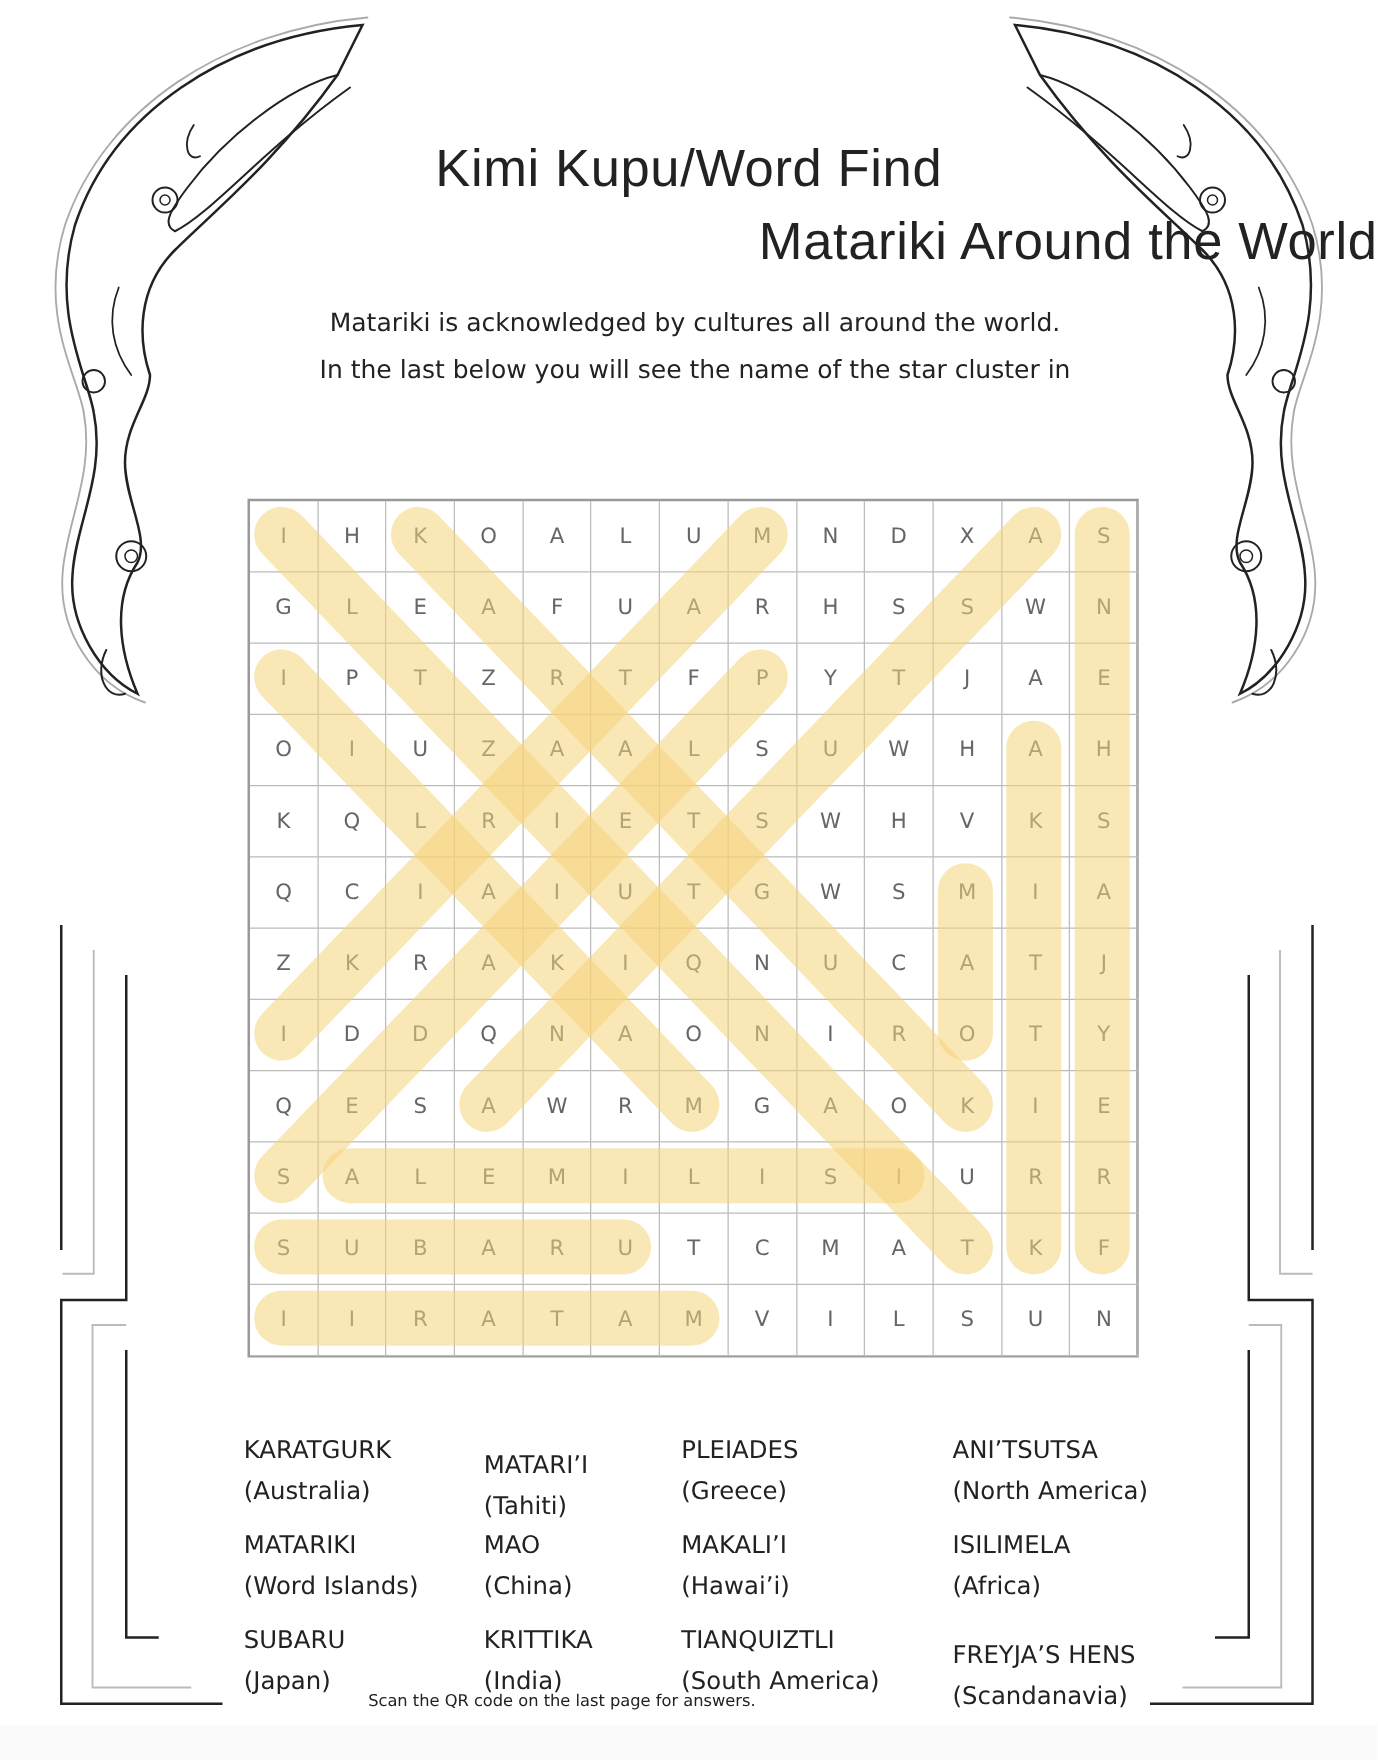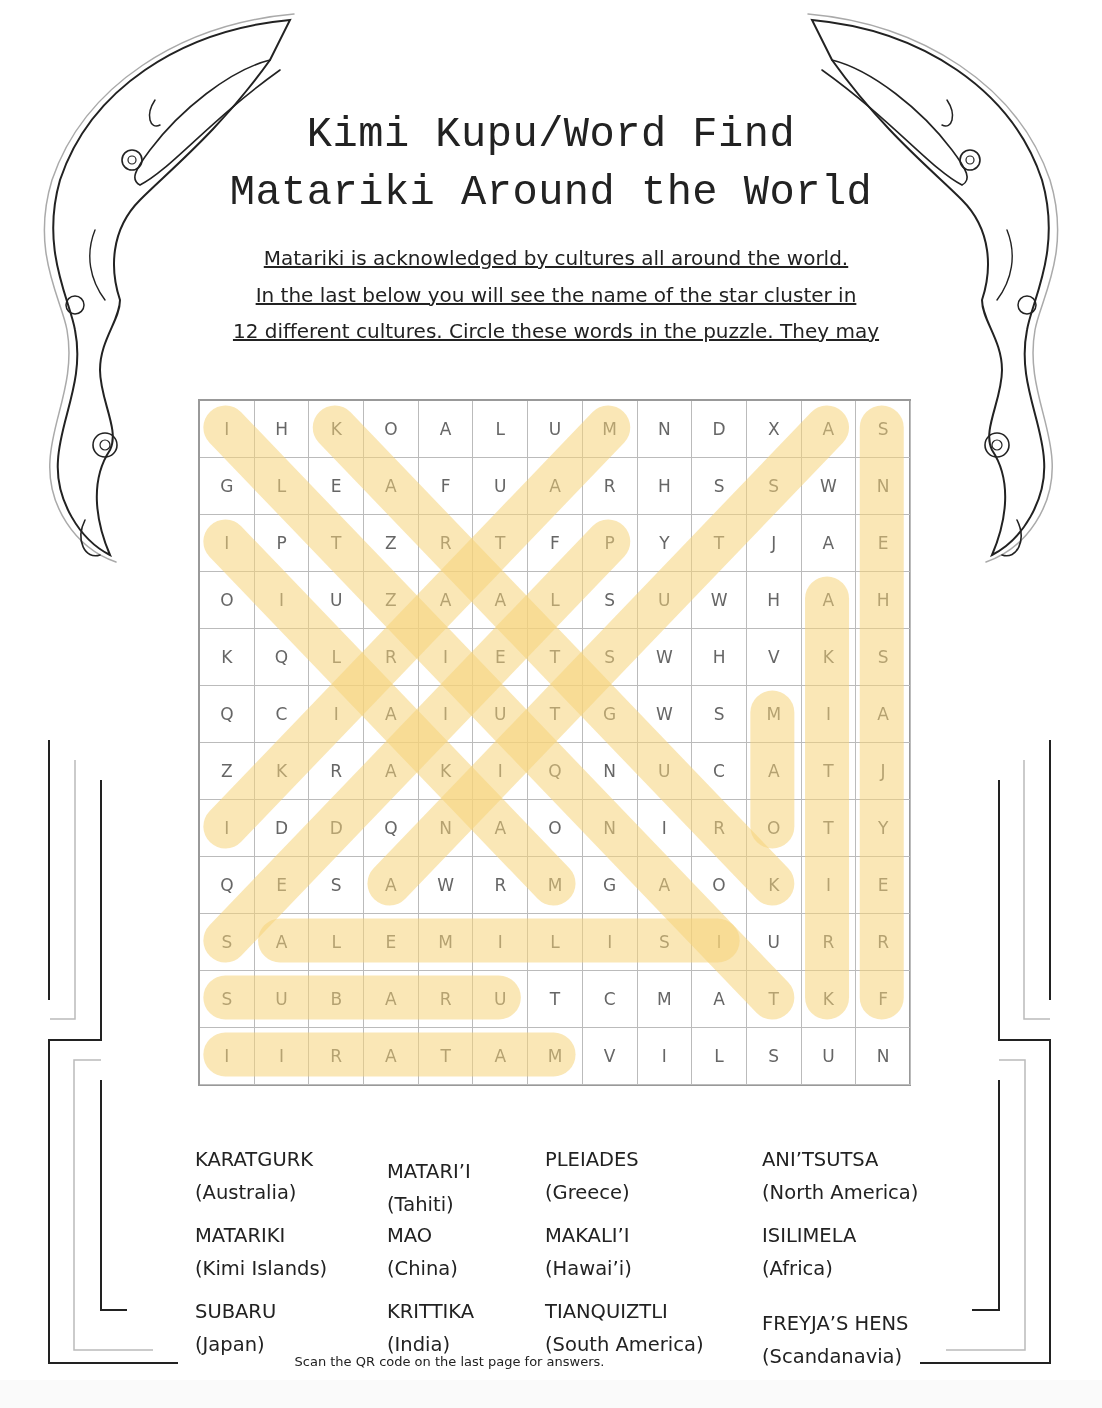--- a/index.html
+++ b/index.html
@@ -1,22 +1,22 @@
 <!DOCTYPE html>
 <html><head>
 <meta charset="utf-8">
 <style>
   html,body{margin:0;padding:0;background:#fff;}
   body{width:1102px;height:1408px;position:relative;overflow:hidden;font-family:"DejaVu Sans","Liberation Sans",sans-serif;color:#222;}
   .deco{position:absolute;left:0;top:0;pointer-events:none;}
-  .title{position:absolute;left:0;width:1102px;text-align:center;font-family:Liberation Mono, monospace;font-size:42px;color:#222;line-height:56px;letter-spacing:0.5px;}
+  .title{position:absolute;left:0;width:1102px;text-align:center;font-family:Liberation Sans, sans-serif;font-size:42px;color:#222;line-height:56px;letter-spacing:0.5px;}
   .t1{top:107px;}
-  .t2{top:165px;}
+  .t2{top:165px;text-align:right;}
   .intro{position:absolute;top:240px;left:150px;width:812px;text-align:center;font-size:20px;line-height:36.5px;color:#222;}
-  .intro div{white-space:nowrap;text-decoration:underline;}
+  .intro div{white-space:nowrap;}
   .grid-wrap{position:absolute;left:198px;top:399px;width:713px;height:687px;border:2px solid #999;box-sizing:border-box;}
   .grid{position:absolute;left:0;top:0;display:grid;grid-template-columns:repeat(13,54.7px);grid-template-rows:repeat(12,57px);}
   .cell{border-right:1px solid #bbb;border-bottom:1px solid #bbb;display:flex;align-items:center;justify-content:center;font-size:17px;color:#666;font-family:"DejaVu Sans","Liberation Sans",sans-serif;box-sizing:border-box;}
   .hl{position:absolute;left:198px;top:399px;}
   .words{position:absolute;top:1108px;left:195px;width:760px;}
   .word{position:absolute;font-size:19.5px;line-height:33px;color:#222;margin-top:35px;}
   .word .w{display:block;text-transform:uppercase;}
   .footer{position:absolute;top:1354px;left:0;width:899px;text-align:center;font-size:13px;color:#222;}
   .bottom-shade{position:absolute;left:0;top:1380px;width:1102px;height:28px;background:#fafafa;}
 </style>
@@ -67,21 +67,20 @@
     <polyline points="999,1080 999,1310 972,1310" stroke="#222" stroke-width="2"></polyline>
   </g>
 </svg>
 
 <div class="title t1">Kimi Kupu/Word Find</div>
 <div class="title t2">Matariki Around the World</div>
 
 <div class="intro">
   <div>Matariki is acknowledged by cultures all around the world.</div>
   <div>In the last below you will see the name of the star cluster in</div>
-  <div>12 different cultures. Circle these words in the puzzle. They may</div>
 </div>
 
 <div class="grid-wrap">
   <div class="grid" id="grid">
       <div class="cell">I</div>
       <div class="cell">H</div>
       <div class="cell">K</div>
       <div class="cell">O</div>
       <div class="cell">A</div>
       <div class="cell">L</div>
@@ -250,21 +249,21 @@
     <line x1="82.05000000000001" y1="541.5" x2="519.65" y2="541.5" stroke="#f5d47a" stroke-opacity="0.55" stroke-width="44" stroke-linecap="round"></line>
     <line x1="27.35" y1="598.5" x2="300.85" y2="598.5" stroke="#f5d47a" stroke-opacity="0.55" stroke-width="44" stroke-linecap="round"></line>
     <line x1="27.35" y1="655.5" x2="355.55000000000007" y2="655.5" stroke="#f5d47a" stroke-opacity="0.55" stroke-width="44" stroke-linecap="round"></line>
   </svg>
 
 <div class="words">
   <div class="word" style="left:0;top:0"><span class="w">KARATGURK</span><span>(Australia)</span></div>
   <div class="word" style="left:192px;top:12px"><span class="w">MATARI’I</span><span>(Tahiti)</span></div>
   <div class="word" style="left:350px;top:0"><span class="w">PLEIADES</span><span>(Greece)</span></div>
   <div class="word" style="left:567px;top:0"><span class="w">ANI’TSUTSA</span><span>(North America)</span></div>
-  <div class="word" style="left:0;top:76px"><span class="w">MATARIKI</span><span>(Kimi Islands)</span></div>
+  <div class="word" style="left:0;top:76px"><span class="w">MATARIKI</span><span>(Word Islands)</span></div>
   <div class="word" style="left:192px;top:76px"><span class="w">MAO</span><span>(China)</span></div>
   <div class="word" style="left:350px;top:76px"><span class="w">MAKALI’I</span><span>(Hawai’i)</span></div>
   <div class="word" style="left:567px;top:76px"><span class="w">ISILIMELA</span><span>(Africa)</span></div>
   <div class="word" style="left:0;top:152px"><span class="w">SUBARU</span><span>(Japan)</span></div>
   <div class="word" style="left:192px;top:152px"><span class="w">KRITTIKA</span><span>(India)</span></div>
   <div class="word" style="left:350px;top:152px"><span class="w">TIANQUIZTLI</span><span>(South America)</span></div>
   <div class="word" style="left:567px;top:164px"><span class="w">FREYJA’S HENS</span><span>(Scandanavia)</span></div>
 </div>
 
 <div class="footer">Scan the QR code on the last page for answers.</div>

